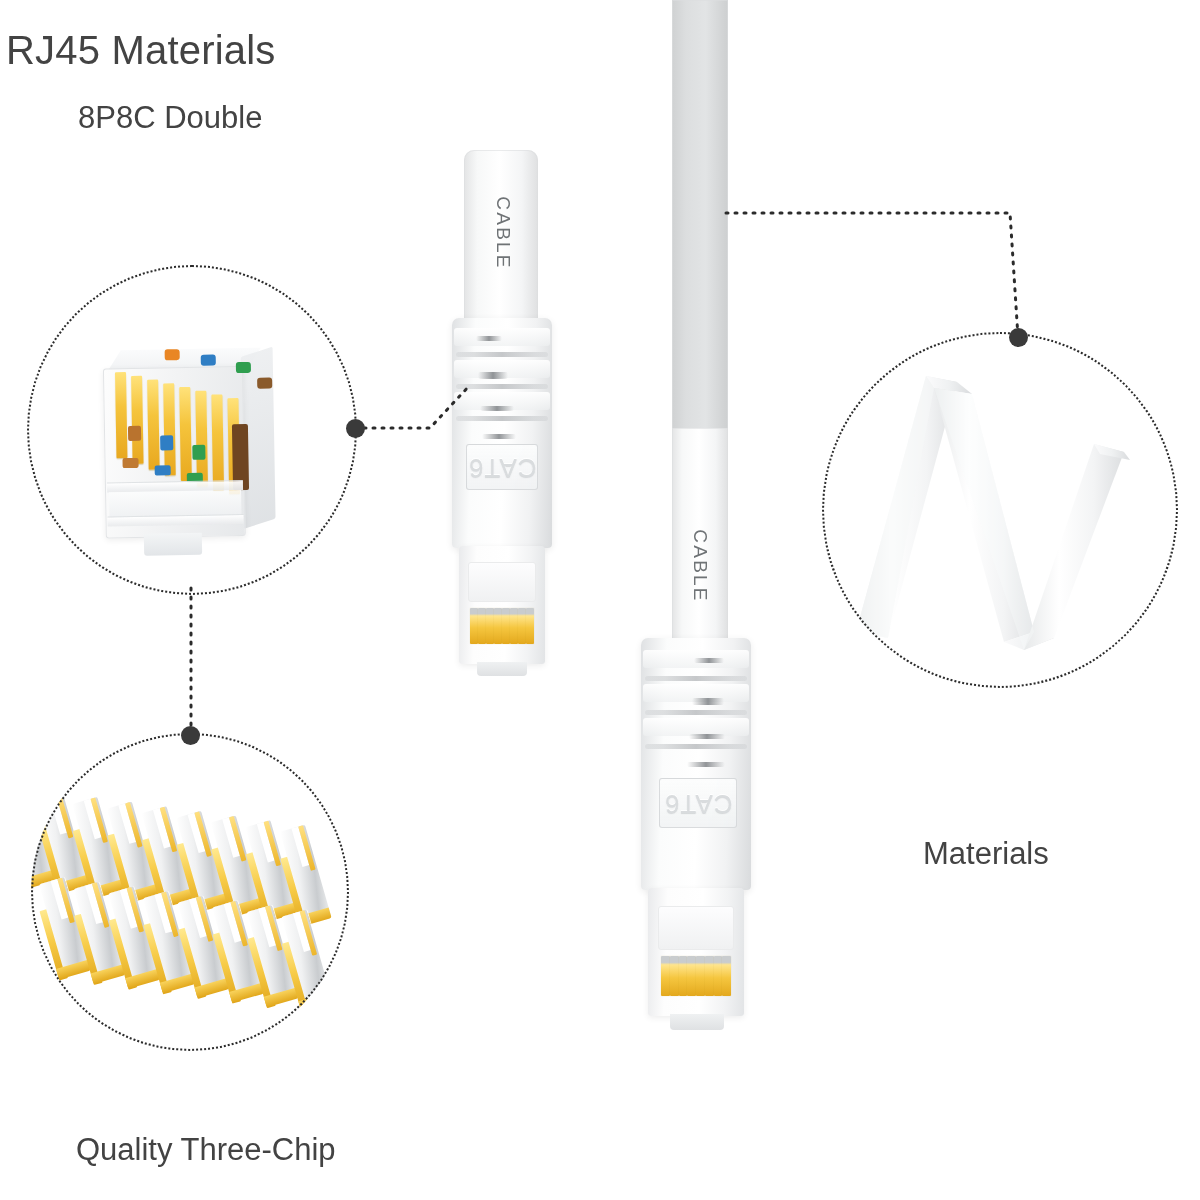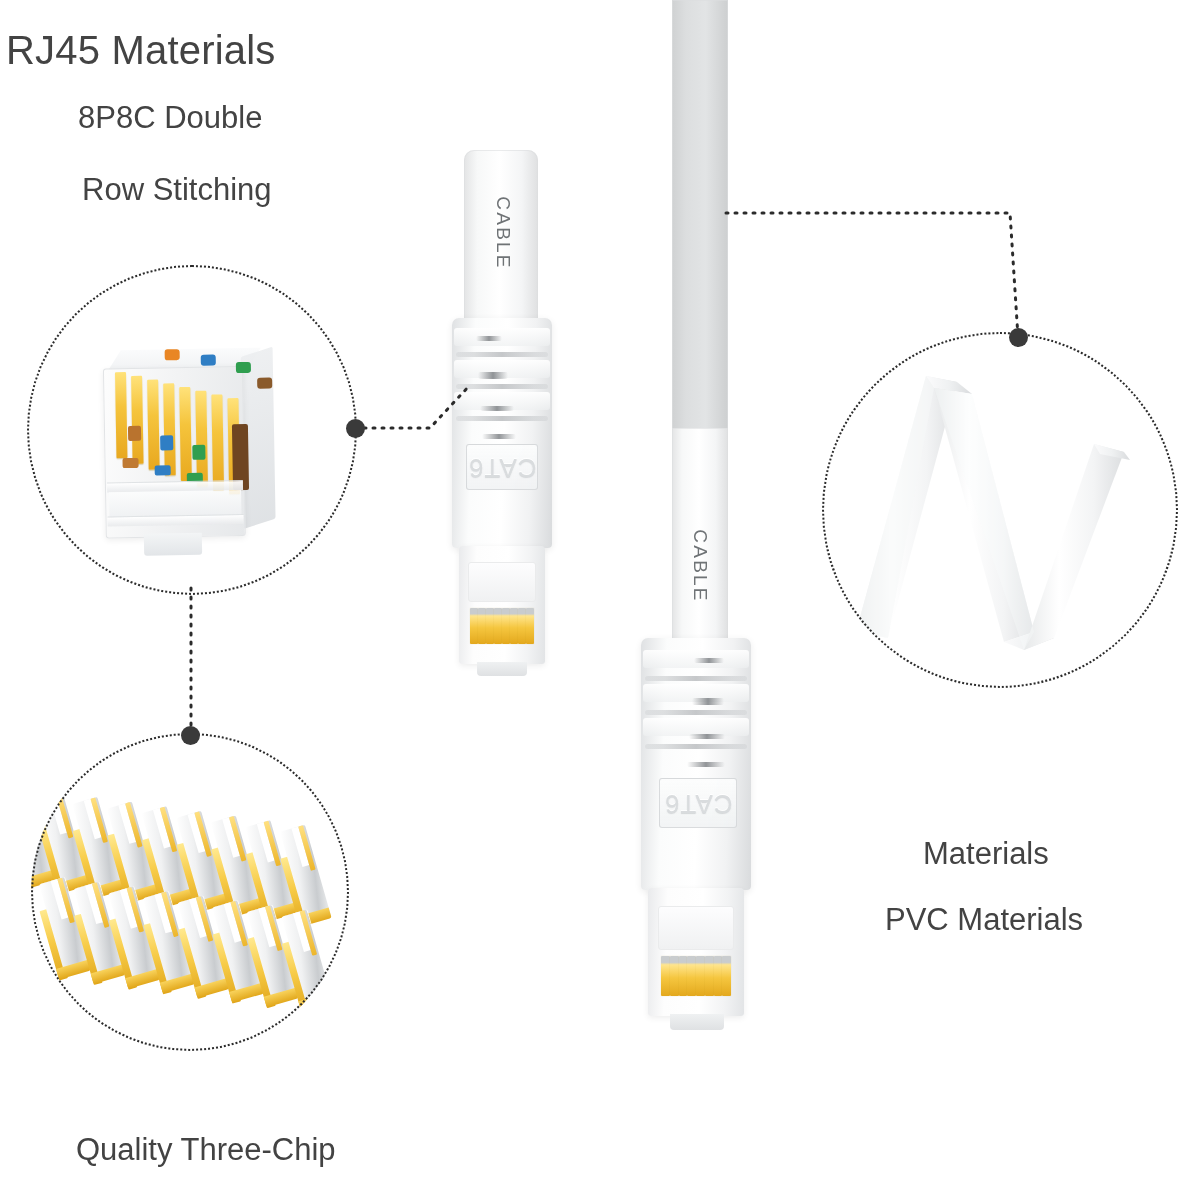--- a/index.html
+++ b/index.html
@@ -420,18 +420,16 @@
           <div class="pin"></div>
           <div class="pin"></div>
           <div class="pin"></div>
       </div>
     </div>
     <div class="tab" style="left:670px; top:1014px; width:54px; height:16px;"></div>
   </div>
 
   <div class="txt" id="title">RJ45 Materials</div>
   <div class="txt" id="sub1">8P8C Double</div>
-  <div class="txt" id="sub2">Row Stitching</div>
   <div class="txt" id="cap-left">Quality Three-Chip</div>
   <div class="txt" id="cap-r2">Materials</div>
-  <div class="txt" id="cap-r3">PVC Materials</div>
 
 </div>
 
 </body></html>

